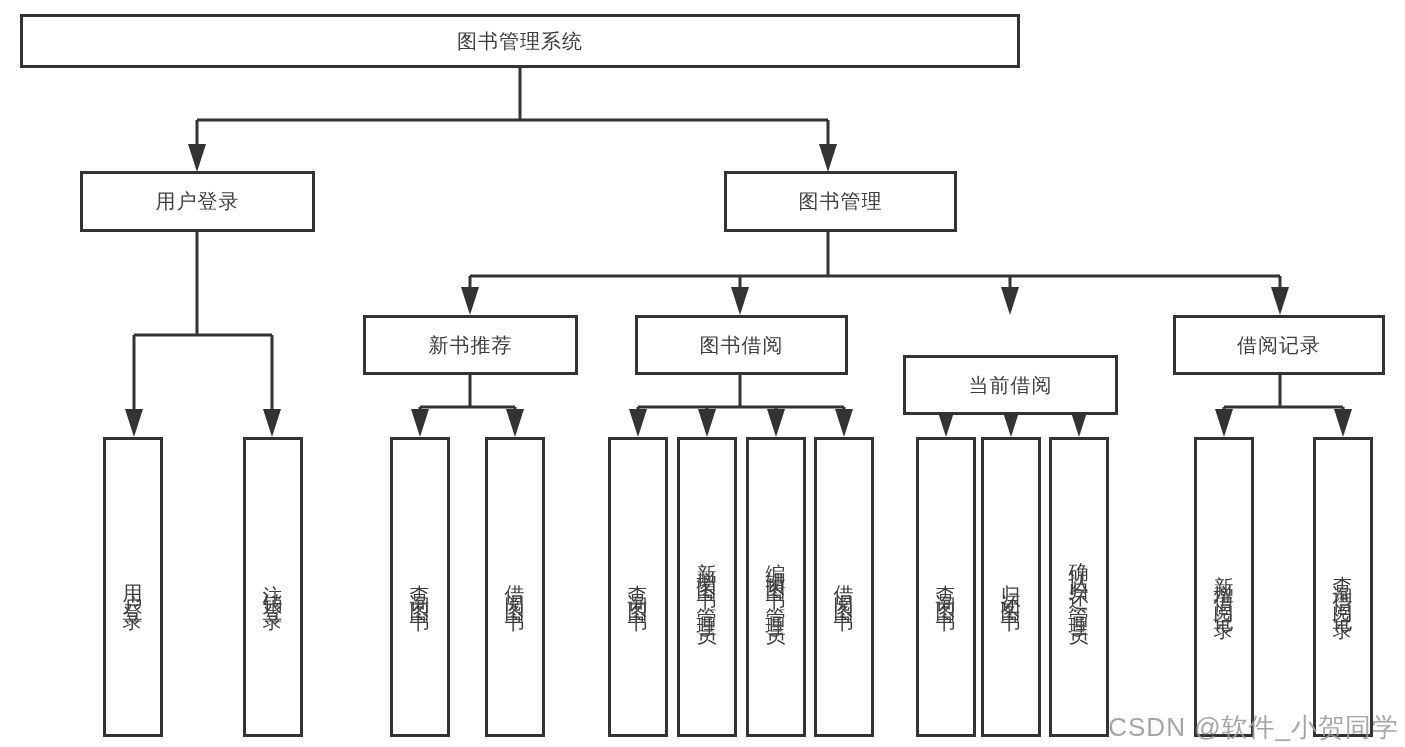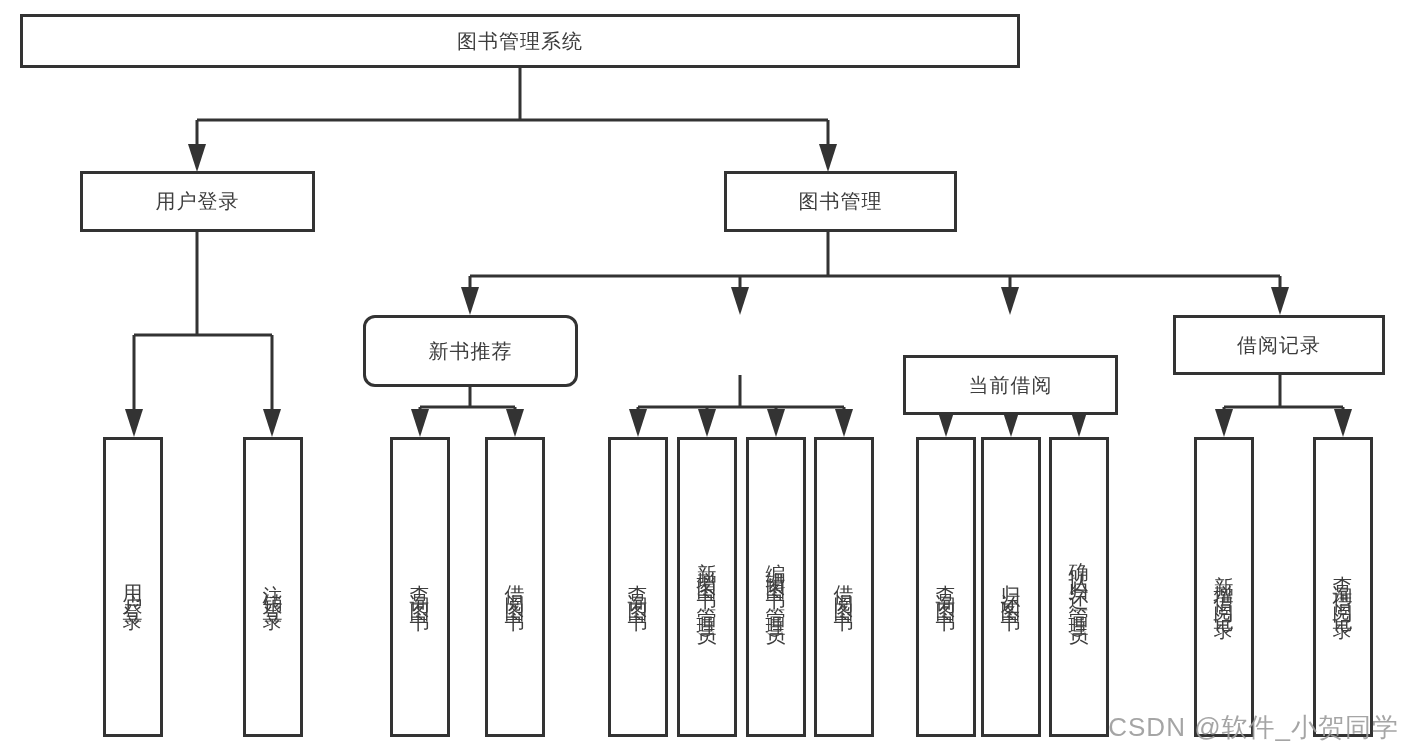--- a/index.html
+++ b/index.html
@@ -98,21 +98,22 @@
     <path class="ln" d="M1280 375 V407 M1224 407 H1343 M1224 407 V413 M1343 407 V413"></path>
     <polygon class="ah" points="1215,409 1233,409 1224,437"></polygon>
     <polygon class="ah" points="1334,409 1352,409 1343,437"></polygon>
   </svg>
 
   <div class="node" style="left:20px; top:14px; width:1000px; height:54px;text-align:center;">图书管理系统</div>
 
   <div class="node" style="left:80px; top:171px; width:235px; height:61px;">用户登录</div>
   <div class="node" style="left:712px; top:171px; width:233px; height:61px;margin-left:12px;">图书管理</div>
 
-  <div class="node" style="left:363px; top:315px; width:215px; height:72px;border-radius:12px;">新书推荐</div>
+  <div class="node" style="left:363px; top:315px; width:215px; height:60px;">新书推荐</div>
+  <div class="node" style="left:635px; top:315px; width:213px; height:60px;">图书借阅</div>
   <div class="node" style="left:903px; top:315px; width:215px; height:60px;margin-top:40px;">当前借阅</div>
   <div class="node" style="left:1173px; top:315px; width:212px; height:60px;">借阅记录</div>
 
   <div class="leaf" style="left:103px;">用户登录</div>
   <div class="leaf" style="left:243px;">注销登录</div>
 
   <div class="leaf" style="left:390px;">查询图书</div>
   <div class="leaf" style="left:485px;">借阅图书</div>
 
   <div class="leaf" style="left:608px;">查询图书</div>

